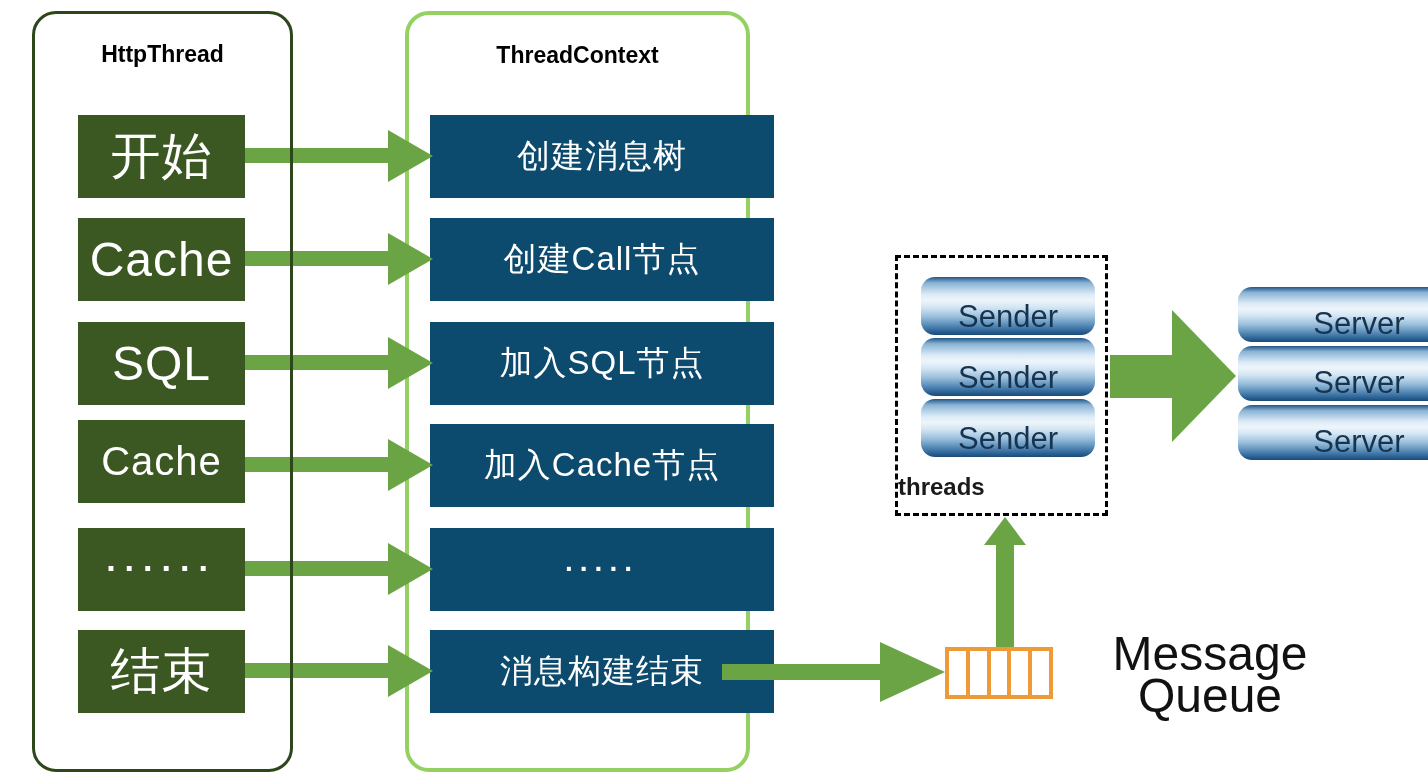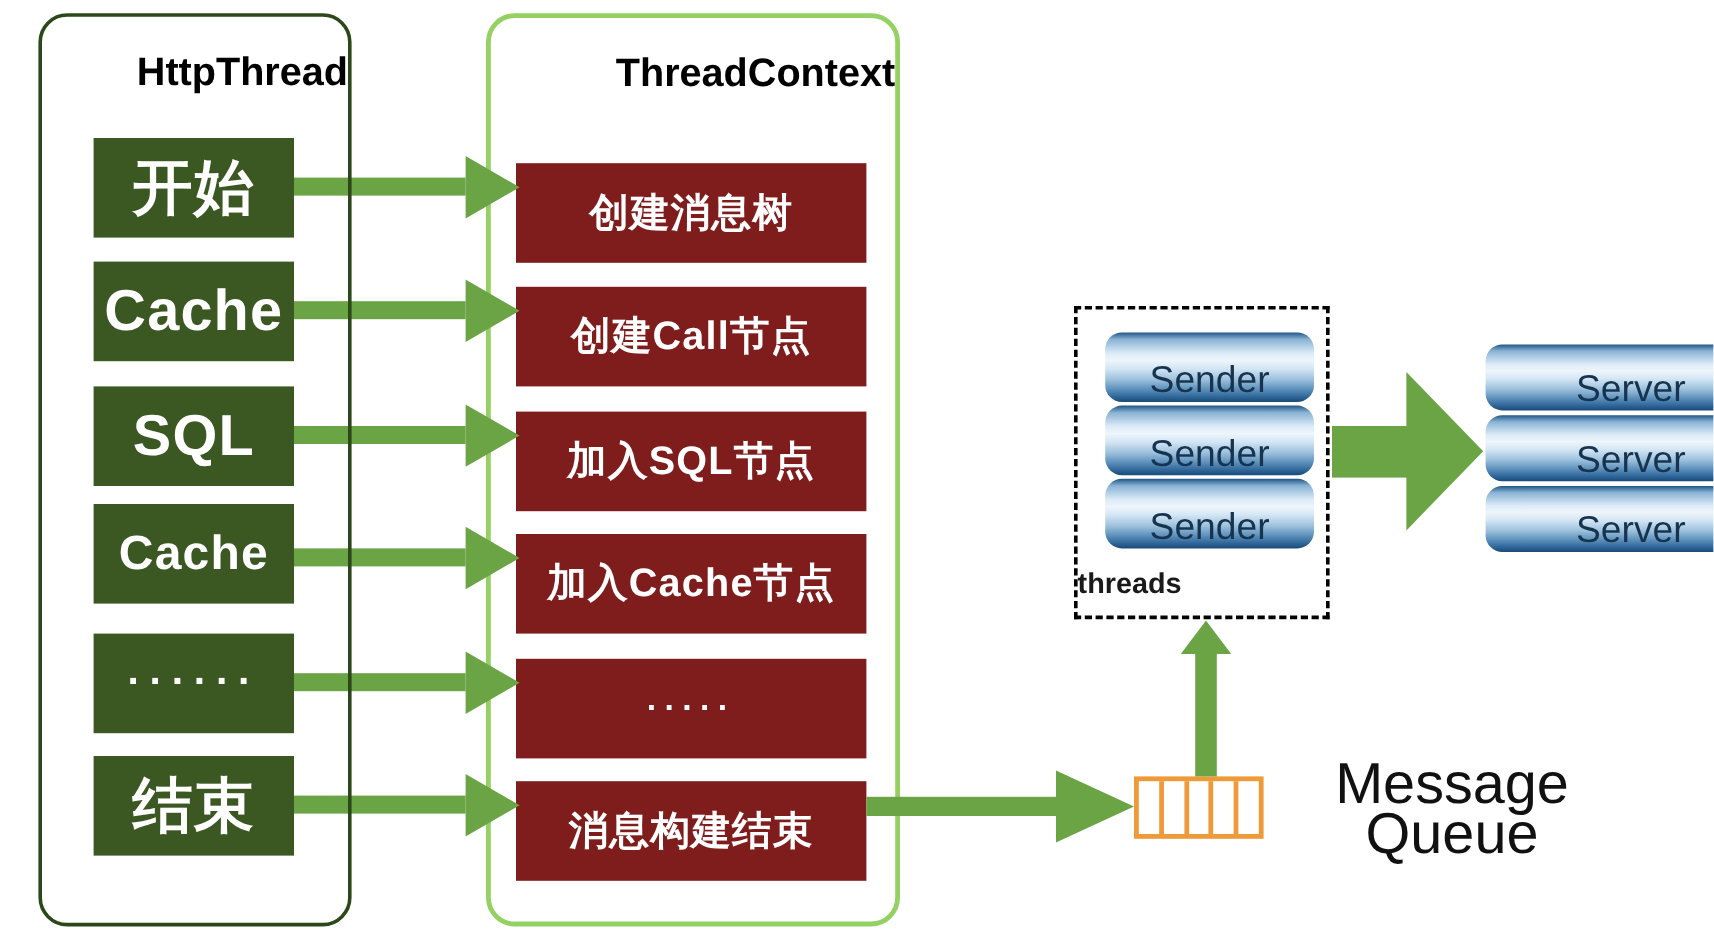--- a/index.html
+++ b/index.html
@@ -4,28 +4,28 @@
 <style>
   html,body { margin:0; padding:0; background:#fff; }
   #canvas {
     position:relative; width:1428px; height:784px; background:#ffffff;
     font-family:"Liberation Sans","DejaVu Sans",sans-serif; overflow:hidden;
   }
   
   .panel { position:absolute; top:11px; height:761px; background:transparent; box-sizing:border-box; }
   #left-panel  { left:32px;  width:261px; border:3px solid #2c481a; border-radius:24px; z-index:6; }
   #mid-panel   { left:405px; width:345px; border:4px solid #95d162; border-radius:24px; z-index:1; }
-  .panel-title { position:absolute; top:27px; left:0; right:0; text-align:right;
-                 font-size:33px; font-weight:bold; color:#000; }
+  .panel-title { position:absolute; top:27px; left:0; right:0; text-align:center;
+                 font-size:23px; font-weight:bold; color:#000; }
   
   .lbox { position:absolute; left:78px; width:167px; height:83px; background:#3b5722; z-index:5;
           color:#fff; display:flex; align-items:center; justify-content:center; }
-  .mbox { position:absolute; left:430px; width:292px; height:83px; background:#7f1d1d; z-index:2;
-          color:#fff; display:flex; align-items:center; justify-content:center;margin-top:21px; }
-  .lbox span, .mbox span { font-weight:700; letter-spacing:1px; }
+  .mbox { position:absolute; left:430px; width:344px; height:83px; background:#0c4a6e; z-index:2;
+          color:#fff; display:flex; align-items:center; justify-content:center; }
+  .lbox span, .mbox span { font-weight:400; letter-spacing:1px; }
   .fs-cjk  span { font-size:50px; }
   .fs-lat  span { font-size:48px; }
   .fs-md   span { font-size:40px; }
   .mbox    span { font-size:33px; }
   .dots-l  span { font-size:34px; font-weight:600; letter-spacing:9px; transform:translateY(-10px); }
   .dots-m  span { font-size:28px; font-weight:600; letter-spacing:7px; transform:translateY(-8px); }
   
   .arrow { position:absolute; z-index:3; }
   .arrow .shaft { position:absolute; background:#6ba445; }
   .flowA { width:188px; height:52px; }

